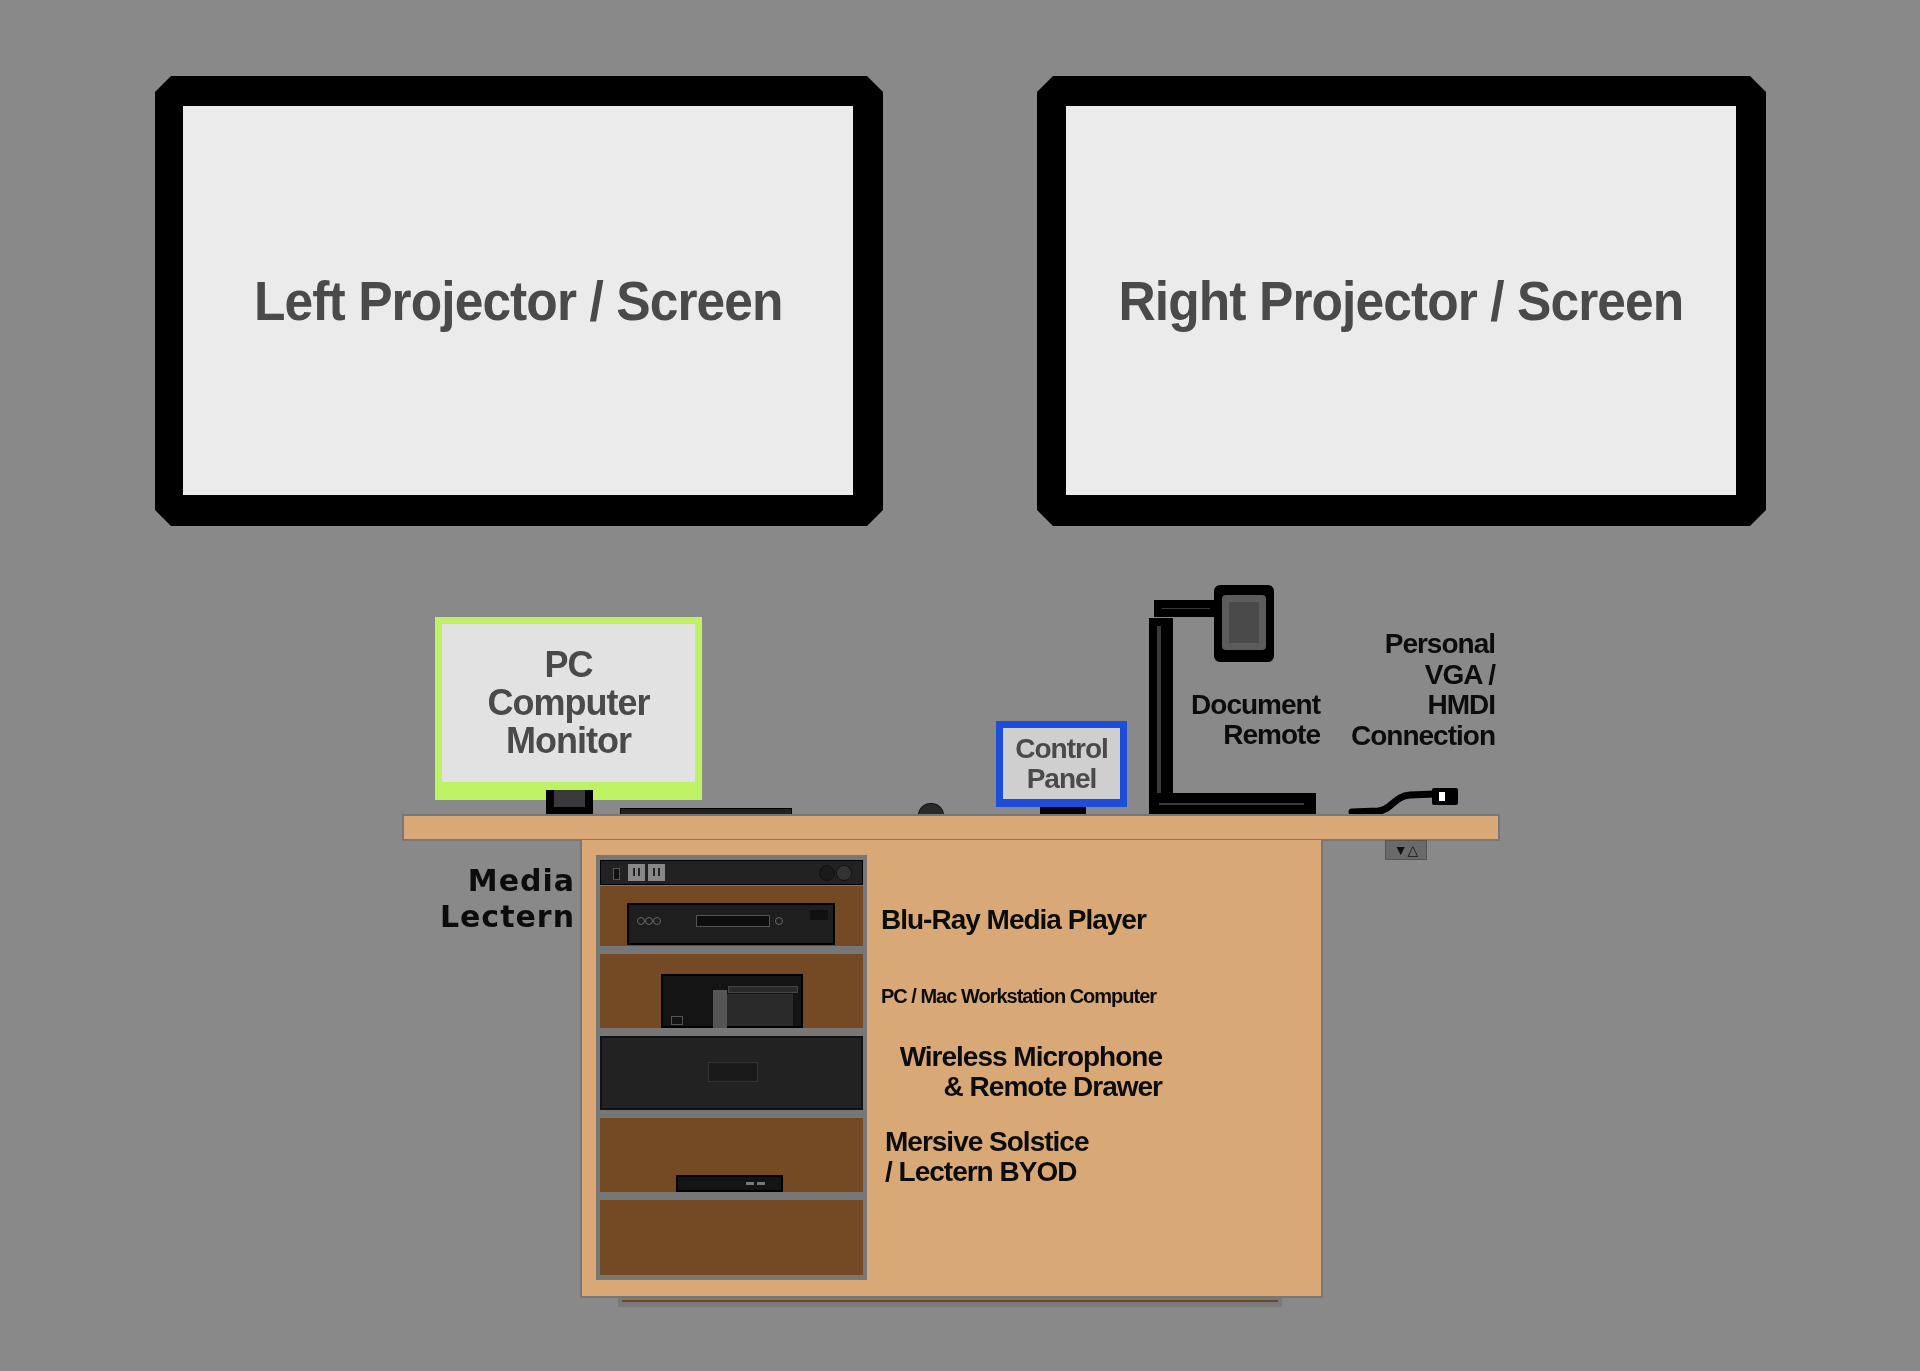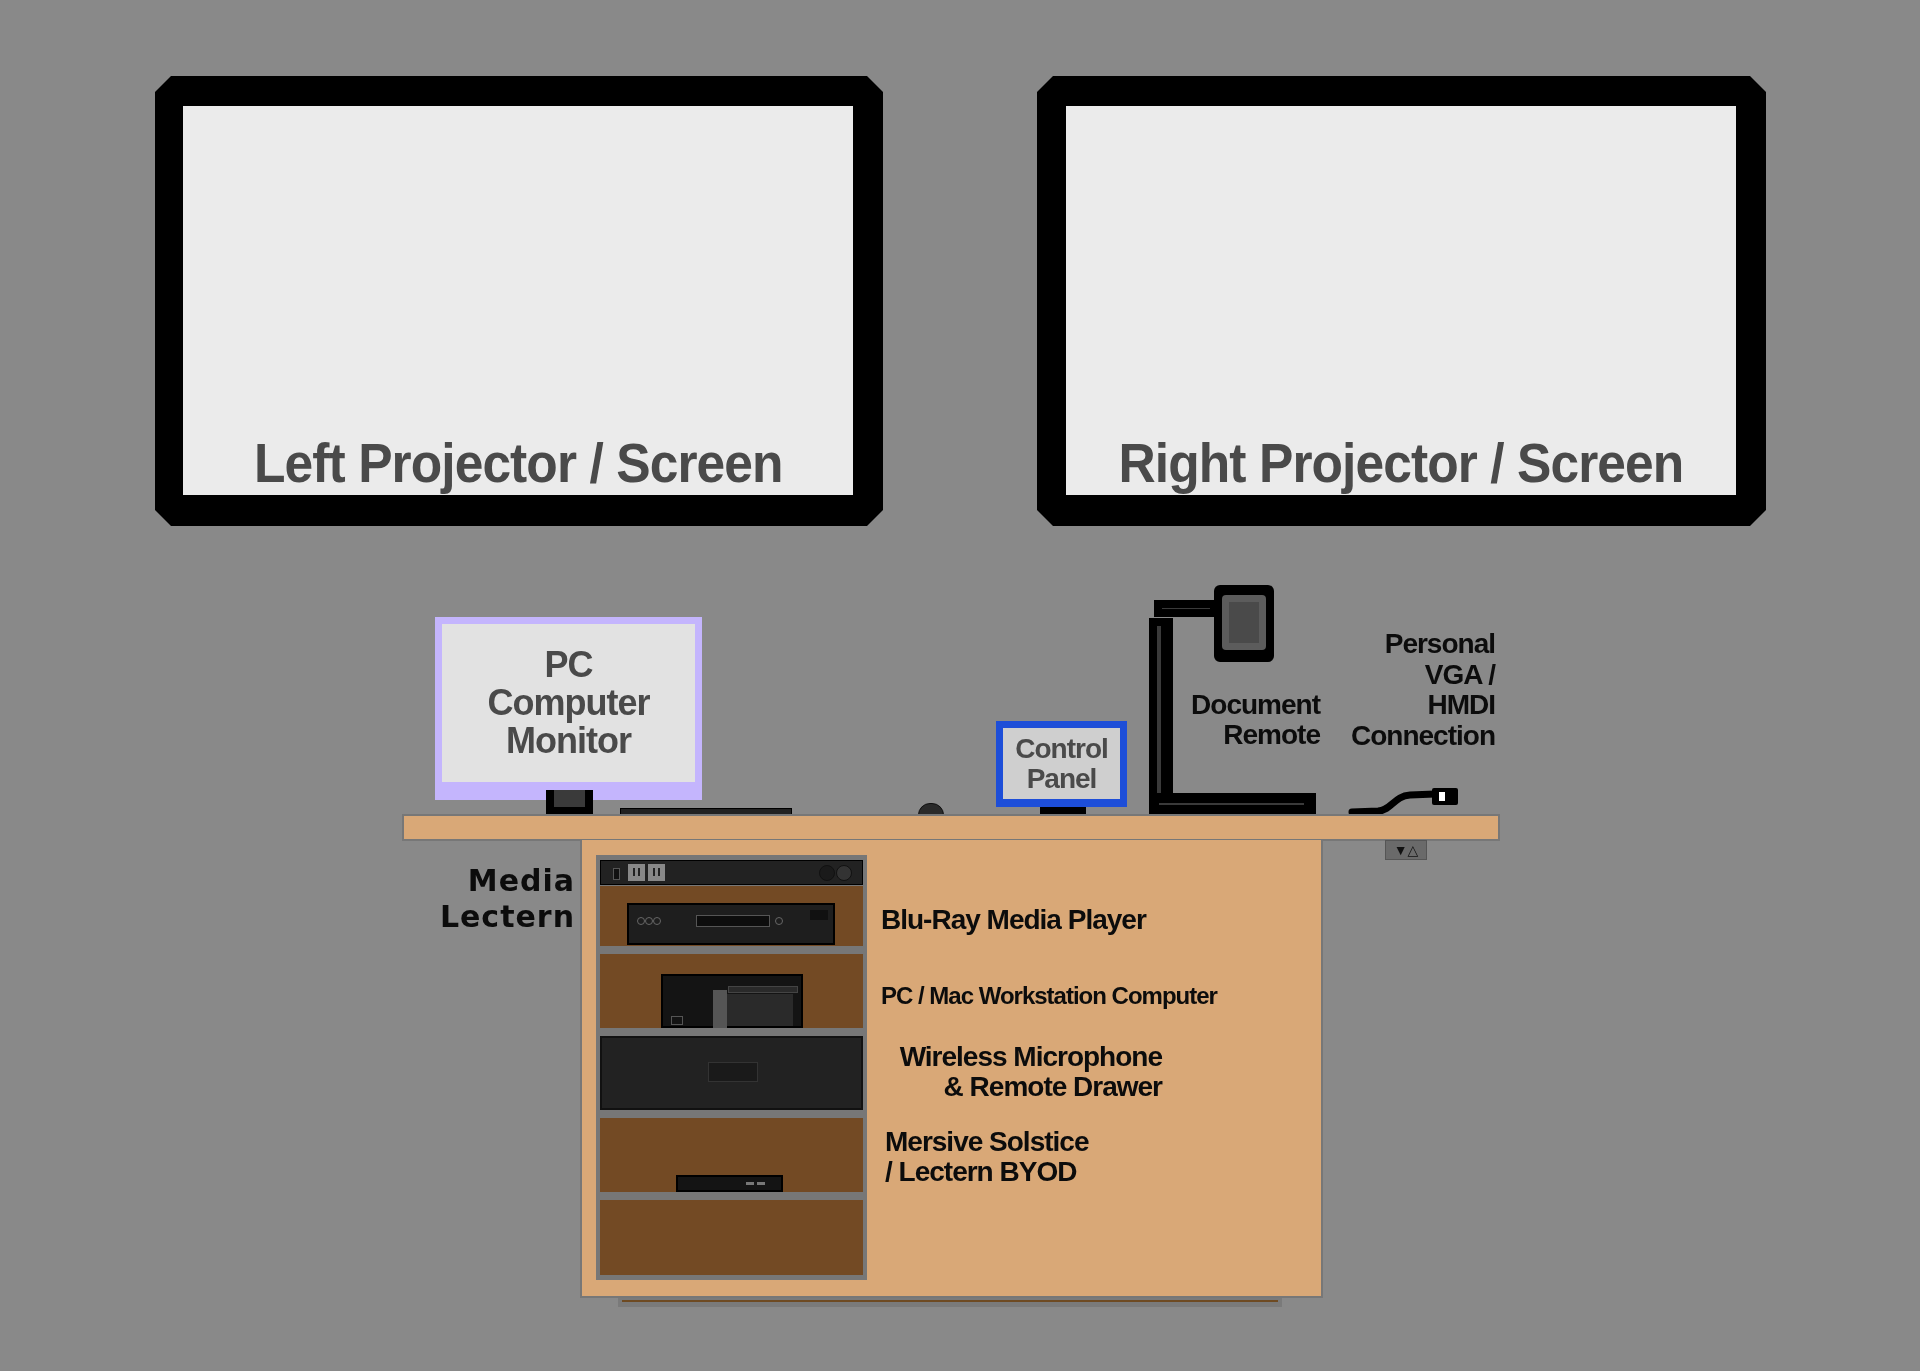--- a/index.html
+++ b/index.html
@@ -2,25 +2,25 @@
 <html><head>
 <meta charset="utf-8">
 <style>
   html, body { margin:0; padding:0; }
   body { width:1920px; height:1371px; background:#898989; position:relative; overflow:hidden;
          font-family:"Liberation Sans", sans-serif; }
 
   
   .proj-frame { position:absolute; background:#000;
     clip-path: polygon(16px 0, calc(100% - 16px) 0, 100% 16px, 100% calc(100% - 16px), calc(100% - 16px) 100%, 16px 100%, 0 calc(100% - 16px), 0 16px); }
-  .proj-screen { position:absolute; background:#ebebeb; display:flex; align-items:flex-end; justify-content:center; }
+  .proj-screen { position:absolute; background:#ebebeb; display:flex; align-items:center; justify-content:center; }
   .proj-label { color:#4a4a4a; font-weight:bold; font-size:56px; letter-spacing:-1px; transform:scaleX(0.92); white-space:nowrap; }
 
   
-  .monitor { position:absolute; left:435px; top:617px; width:267px; height:183px; background:#c4b5fd; }
+  .monitor { position:absolute; left:435px; top:617px; width:267px; height:183px; background:#bef264; }
   .monitor-screen { position:absolute; left:7px; top:7px; width:253px; height:158px; background:#e2e2e2;
     display:flex; align-items:center; justify-content:center; text-align:center; }
   .monitor-label { color:#4a4a4a; font-weight:bold; font-size:36px; line-height:38px; letter-spacing:-1px; }
   .monitor-stand { position:absolute; left:546px; top:790px; width:47px; height:26px; background:#000; }
   .monitor-stand-inner { position:absolute; left:8px; top:0; width:31px; height:17px; background:#3a3a3a; }
   .keyboard { position:absolute; left:620px; top:808px; width:170px; height:7px; background:#222; border:1px solid #000; }
   .mouse { position:absolute; left:918px; top:803px; width:24px; height:12px; background:#2a2a2a; border-radius:12px 12px 2px 2px; border:1px solid #111; }
 
   
   .control-panel { position:absolute; left:996px; top:721px; width:131px; height:86px; background:#1d4ed8; }
@@ -182,21 +182,21 @@
 <div class="device" style="left:676px; top:1175px; width:107px; height:17px; background:#141414;">
   <div style="position:absolute; left:68px; top:5px; width:8px; height:3px; background:#777;"></div>
   <div style="position:absolute; left:79px; top:5px; width:8px; height:3px; background:#777;"></div>
 </div>
 
 <div class="shelf" style="top:1200px; height:75px;"></div>
 
 <div class="label-dark" style="left:881px; top:905px; text-align:center; font-size:28px; line-height:30px; white-space:nowrap;">
   <div>Blu-Ray Media Player</div>
 </div>
-<div class="label-dark" style="left:881px; top:981px; text-align:left; font-size:24px; line-height:30px; white-space:nowrap;">
+<div class="label-dark" style="left:881px; top:981px; text-align:left; font-size:20px; line-height:30px; white-space:nowrap;">
   <div>PC / Mac Workstation Computer</div>
 </div>
 <div class="label-dark" style="left:882px; top:1042px; width:280px; font-size:28px; line-height:30px; white-space:nowrap;">
   <div>Wireless Microphone</div>
   <div>&amp; Remote Drawer</div>
 </div>
 <div class="label-dark" style="left:885px; top:1127px; text-align:left; font-size:28px; line-height:30px; white-space:nowrap;">
   <div>Mersive Solstice</div>
   <div>/ Lectern BYOD</div>
 </div>

